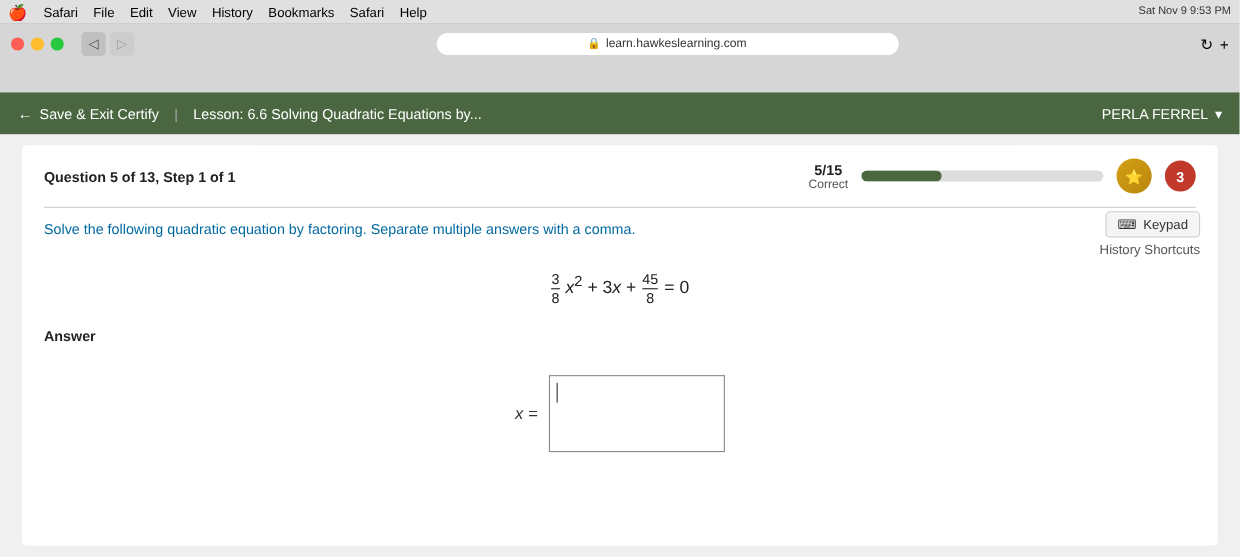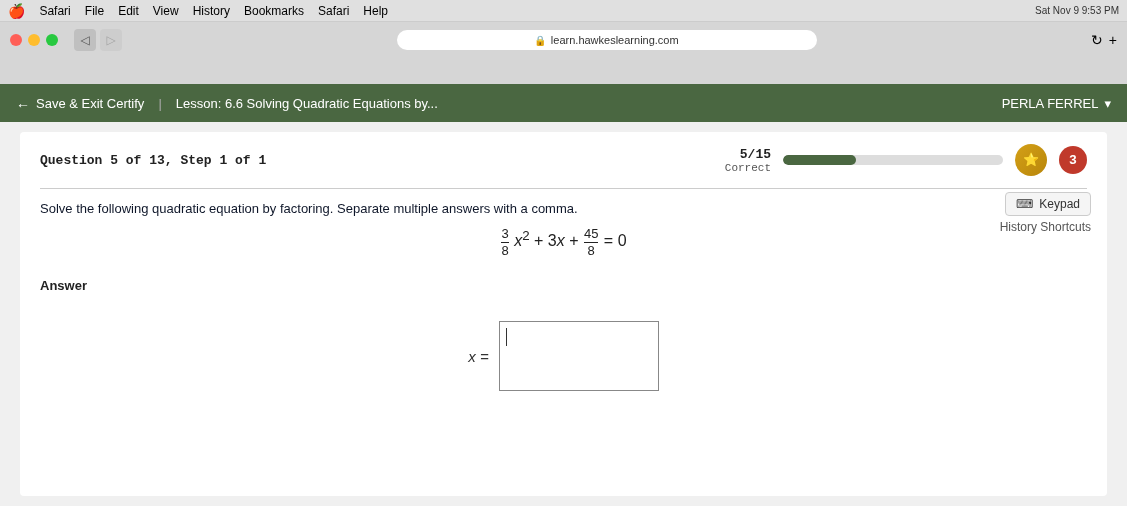--- a/index.html
+++ b/index.html
@@ -117,34 +117,33 @@
       flex: 1;
       position: relative;
     }
 
     
     .progress-row {
       display: flex;
       align-items: center;
       justify-content: space-between;
       margin-bottom: 12px;
-      font-family: Liberation Mono, monospace;
     }
     .question-label {
       font-size: 13px;
       font-weight: 600;
       color: #222;
     }
     .progress-right {
       display: flex;
       align-items: center;
       gap: 12px;
     }
     .score-box {
-      text-align: right;
+      text-align: center;
       margin-left: 43px;
     }
     .score-fraction { font-size: 13px; font-weight: 600; color: #222; }
     .score-label { font-size: 11px; color: #555; }
     .progress-bar-container {
       width: 220px;
       height: 10px;
       background: #ddd;
       border-radius: 5px;
       overflow: hidden;
@@ -165,22 +164,22 @@
       width: 28px; height: 28px;
       background: #c0392b;
       border-radius: 50%;
       display: flex; align-items: center; justify-content: center;
       color: #fff; font-size: 13px; font-weight: bold;
     }
 
     
     .problem-instruction {
       font-size: 13px;
-      color: #0f172a;
-      margin-bottom: 10px;
+      color: #0369a1;
+      margin-bottom: 30px;
     }
 
     
     .equation-container {
       text-align: center;
       margin: 10px 0 20px 0;
       font-size: 16px;
       color: #222;
     }
     .fraction {

